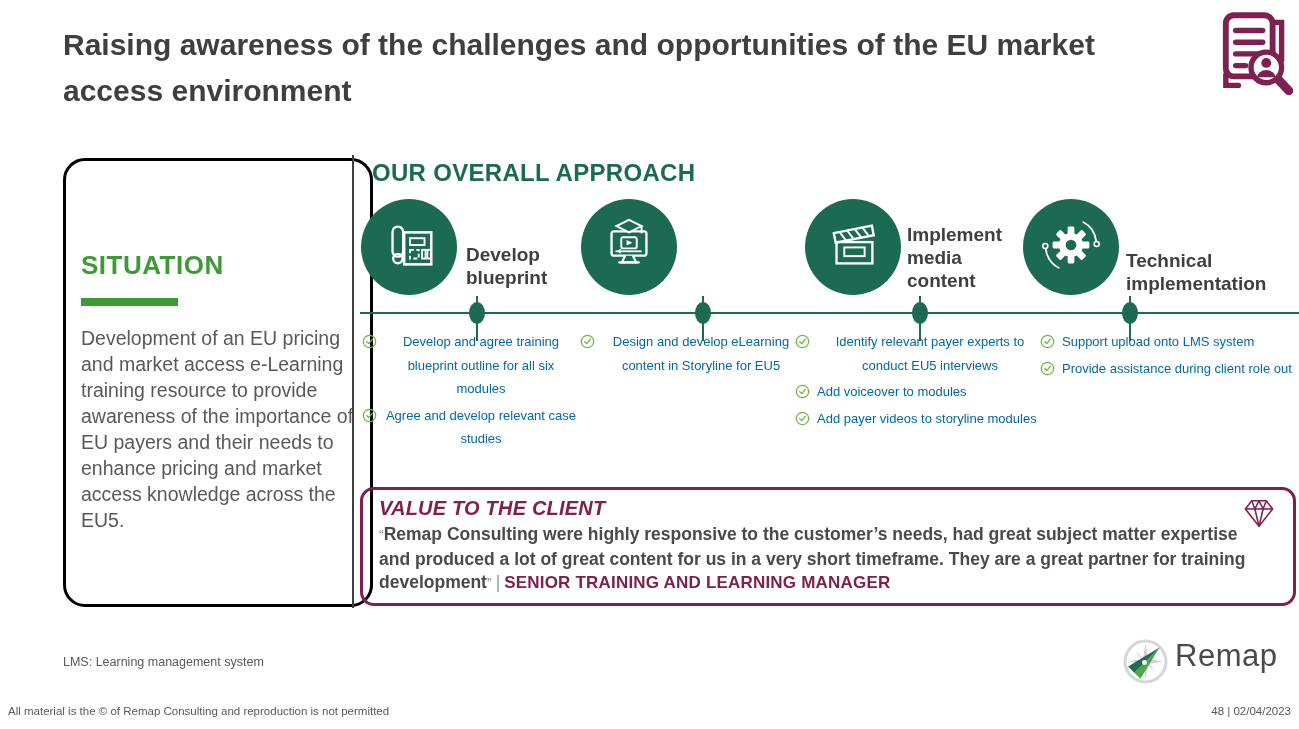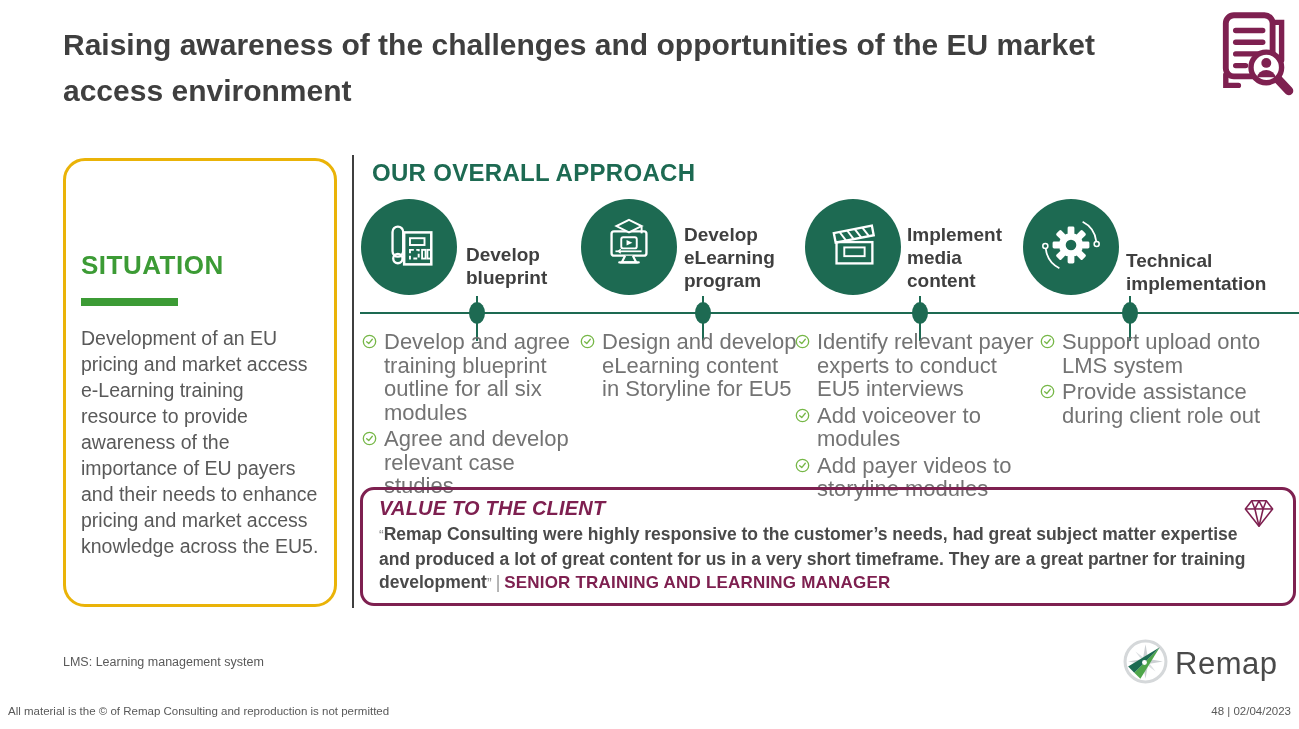--- a/index.html
+++ b/index.html
@@ -8,22 +8,22 @@
     font-family:"Liberation Sans","DejaVu Sans",sans-serif;overflow:hidden;
   }
   
   .title{
     position:absolute;left:63px;top:22px;width:1120px;
     font-size:30px;font-weight:bold;color:#3f3f3f;line-height:1.53;
   }
   .doc-search{position:absolute;left:1206px;top:6px;}
   
   .situation-box{
-    position:absolute;left:63px;top:158px;width:274px;height:449px;
-    border:3px solid #eab308;border-radius:22px;box-sizing:border-box;
+    position:absolute;left:63px;top:158px;width:310px;height:449px;
+    border:3px solid #000000;border-radius:22px;box-sizing:border-box;
     padding:89px 15px 0 15px;
   }
   .situation-heading{font-size:26px;font-weight:bold;color:#3c9b35;letter-spacing:0.5px;}
   .situation-bar{width:97px;height:8px;background:#3c9b35;margin-top:17px;}
   .situation-body{margin-top:19px;font-size:19.5px;line-height:26px;color:#595959;}
   
   .v-divider{position:absolute;left:352px;top:155px;width:2px;height:453px;background:#3f3f3f;}
   
   .approach-heading{
     position:absolute;left:372px;top:159px;
@@ -37,36 +37,36 @@
     position:absolute;font-size:19px;font-weight:bold;color:#3f3f3f;line-height:23px;
   }
   .timeline{position:absolute;left:360px;top:312px;width:939px;height:2px;background:#1d6a52;}
   .t-stem{position:absolute;top:296px;width:2px;height:45px;background:#1d6a52;}
   .t-dot{
     position:absolute;top:302px;width:16px;height:22px;border-radius:50%;background:#1d6a52;
   }
   .bullet-col{position:absolute;top:330px;}
   .bullet{display:flex;align-items:flex-start;margin-bottom:3px;}
   .bullet .bicon{flex:0 0 15px;margin:4px 7px 0 0;}
-  .bullet .btext{font-size:22px;line-height:23.5px;color:#737373;}
+  .bullet .btext{font-size:13px;line-height:23.5px;color:#0369a1;text-align:center;}
   
   .value-box{
     position:absolute;left:360px;top:487px;width:936px;height:119px;
     border:3px solid #7e2050;border-radius:14px;box-sizing:border-box;
     padding:7px 18px 0 16px;
   }
   .value-heading{font-size:20px;font-weight:bold;color:#7e2050;letter-spacing:0.2px;font-style:italic;}
   .value-quote{margin-top:3px;font-size:17.5px;font-weight:bold;color:#4a4a4a;line-height:23.5px;width:880px;}
   .qmark{color:#8a8a8a;font-size:14px;font-weight:normal;}
   .qsep{color:#9a9a9a;font-weight:normal;padding:0 4px;}
   .qattrib{color:#7e2050;font-size:17px;letter-spacing:0.2px;}
   .diamond{position:absolute;right:14px;top:8px;}
   
   .footnote{position:absolute;left:63px;top:655px;font-size:12.5px;color:#595959;}
-  .logo{position:absolute;left:1122px;top:638px;display:flex;align-items:center;}
+  .logo{position:absolute;left:1122px;top:638px;display:flex;}
   .logo-text{font-size:31px;color:#4a4a4a;letter-spacing:0.5px;margin-left:6px;}
   .copyright{position:absolute;left:8px;top:705px;font-size:11.5px;color:#595959;}
   .page-info{position:absolute;right:8px;top:705px;font-size:11.5px;color:#595959;}
 </style>
 </head>
 <body>
 
 <div class="slide">
 
   <div class="title">Raising awareness of the challenges and opportunities of the EU market access environment</div>
@@ -120,21 +120,20 @@
         <path d="M45,13 v7" fill="none" stroke="#ffffff" stroke-width="2"></path>
         <rect x="24" y="24" width="16" height="11.5" rx="2" fill="none" stroke="#ffffff" stroke-width="2"></rect>
         <polygon points="29.5,26.8 35.5,29.7 29.5,32.6" fill="#ffffff"></polygon>
         <path d="M18,38.5 h27" stroke="#ffffff" stroke-width="1.8"></path>
         <path d="M21,38.5 l2.5,-2 M21,38.5 l2.5,2" stroke="#ffffff" stroke-width="1.4" fill="none"></path>
         <path d="M28,43 l-3.5,7 h15 l-3.5,-7" fill="#1d6a52" stroke="#ffffff" stroke-width="2.2"></path>
         <path d="M22,50 h20" stroke="#ffffff" stroke-width="2.4" stroke-linecap="round"></path>
       </svg>
     </span>
   </div>
-  <div class="step-label" style="left:684px;top:223px;width:115px;">Develop eLearning program</div>
 
   <div class="step-circle" style="left:805px;">
     <span>
       <svg width="62" height="62" viewBox="0 0 64 64">
         <g transform="rotate(-11 32 22)">
           <rect x="13" y="16" width="40" height="10" fill="none" stroke="#ffffff" stroke-width="2.4"></rect>
           <path d="M19,16 l5,10 M27,16 l5,10 M35,16 l5,10 M43,16 l5,10" stroke="#ffffff" stroke-width="2"></path>
         </g>
         <rect x="15" y="29" width="37" height="22" fill="none" stroke="#ffffff" stroke-width="2.4"></rect>
         <rect x="23" y="34.5" width="21" height="9" fill="none" stroke="#ffffff" stroke-width="2"></rect>

